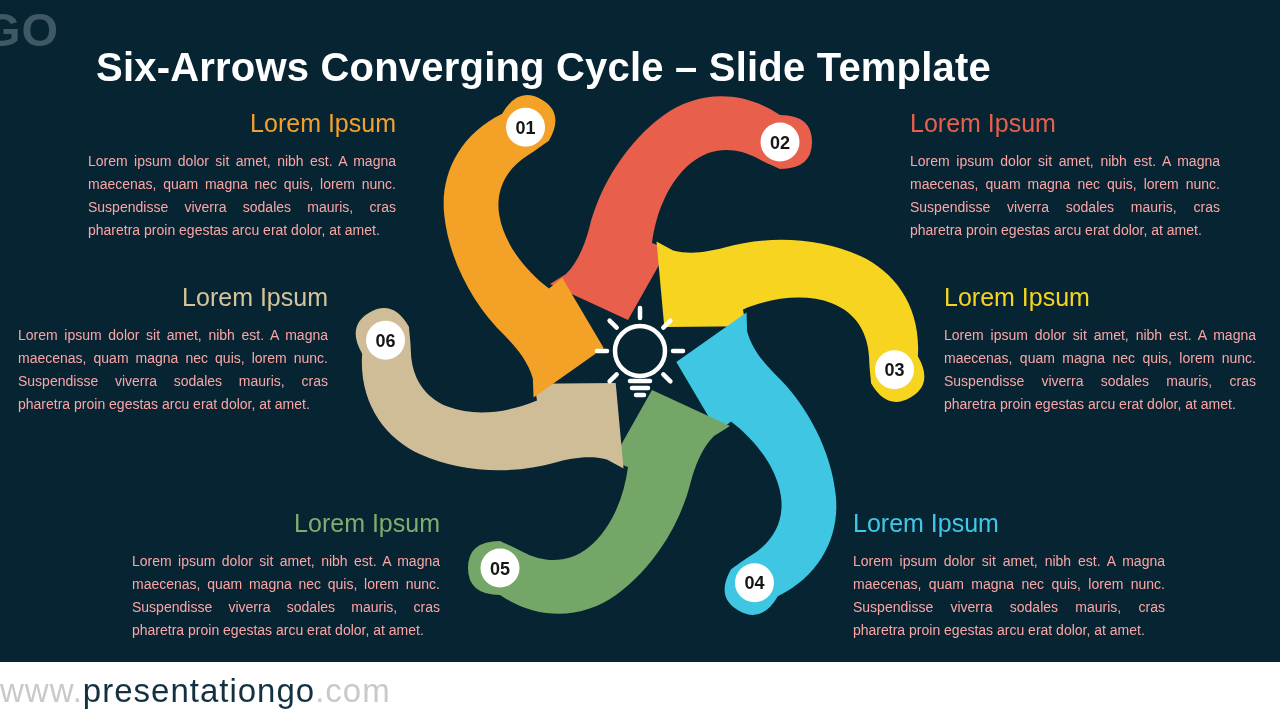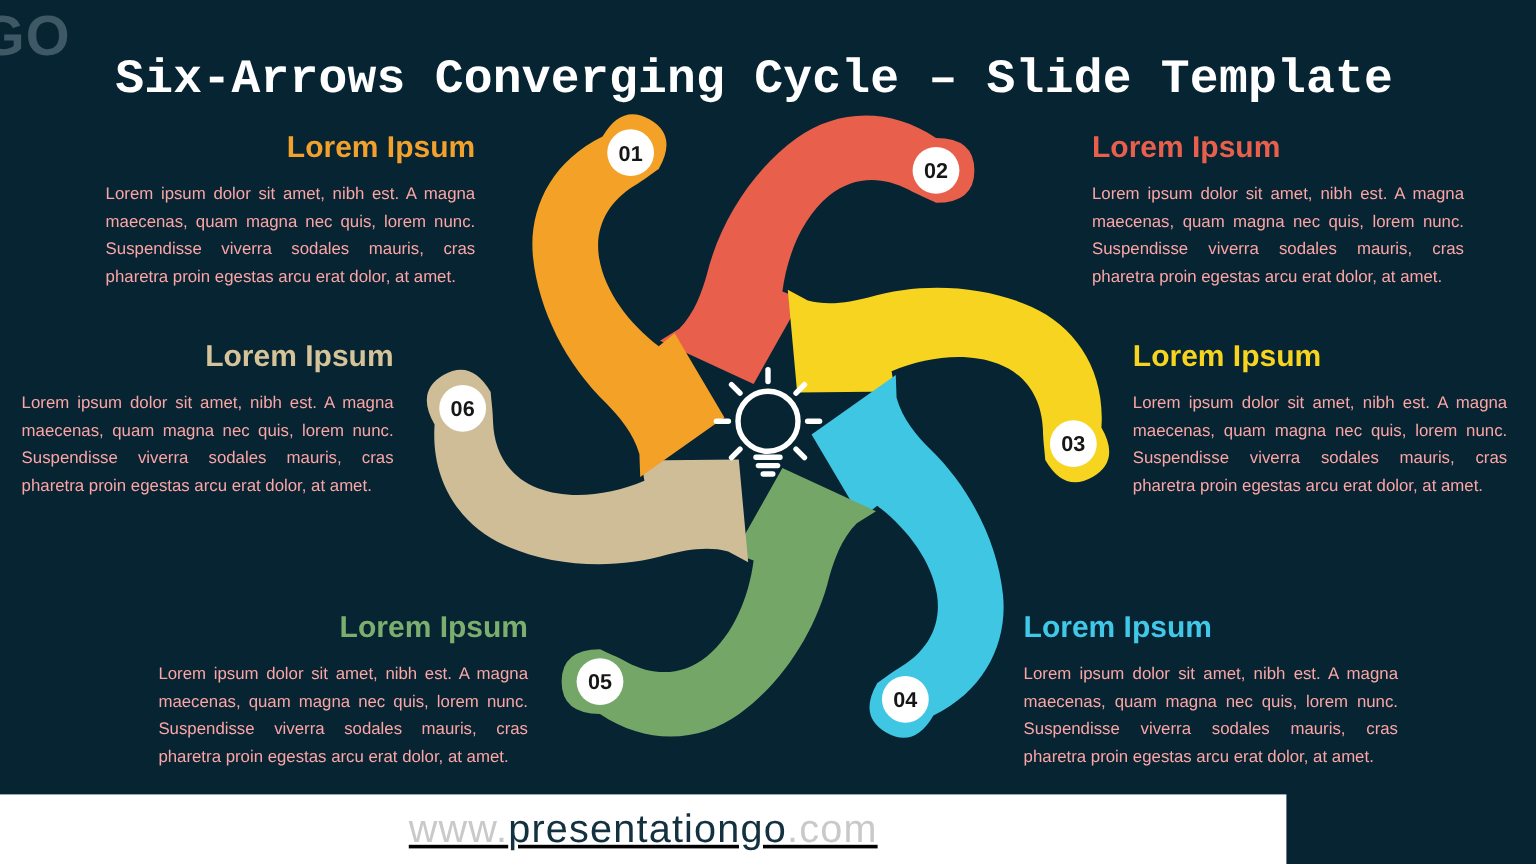--- a/index.html
+++ b/index.html
@@ -8,42 +8,42 @@
     background:#072433;font-family:"Liberation Sans",sans-serif;
   }
   
   .logo{
     position:absolute;left:-16px;top:2px;
     font-size:47px;font-weight:bold;letter-spacing:1px;
     color:#49626f;opacity:.85;user-select:none;
   }
   .title{
     position:absolute;left:96px;top:18px;width:1150px;
-    font-size:40px;font-weight:bold;color:#ffffff;letter-spacing:.2px;font-family:Liberation Mono, monospace;
+    font-size:40px;font-weight:bold;color:#ffffff;letter-spacing:.2px;
   }
   .diagram-svg{position:absolute;left:0;top:0;width:1280px;height:720px;}
   .text-block{position:absolute;}
   .block-heading{
-    display:block;font-size:25px;font-weight:bold;margin:0 0 12px 0;line-height:1.1;
+    display:block;font-size:25px;font-weight:normal;margin:0 0 12px 0;line-height:1.1;
   }
   .block-body{
     font-size:14px;line-height:23px;color:#fca5a5;
     text-align:justify;text-justify:inter-word;margin:0;
   }
   .align-right .block-heading{text-align:right;}
   .align-left  .block-heading{text-align:left;}
   .block-tl{left:88px; top:110px; width:308px;}
   .block-tr{left:910px;top:110px; width:310px;}
   .block-ml{left:18px; top:284px; width:310px;}
   .block-mr{left:944px;top:284px; width:312px;}
   .block-bl{left:132px;top:510px; width:308px;}
   .block-br{left:853px;top:510px; width:312px;}
   .footer{
-    position:absolute;left:0;top:662px;width:1072px;height:58px;background:#ffffff;
-    display:flex;align-items:center;justify-content:center;text-decoration:underline;
+    position:absolute;left:0;top:662px;width:1280px;height:58px;background:#ffffff;
+    display:flex;align-items:center;
   }
   .footer-url{font-size:33px;letter-spacing:1px;}
   .footer-url .dim{color:#c9c9c9;}
   .footer-url .brand{color:#143140;}
 </style>
 </head>
 <body>
 
 <div class="slide">
 

